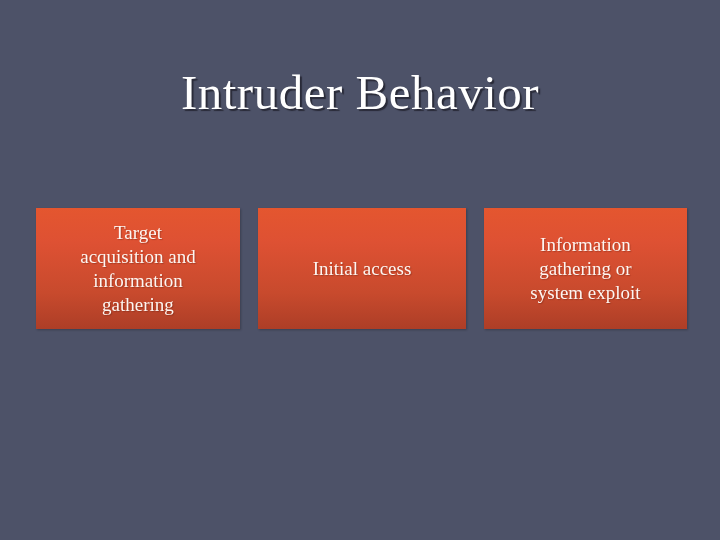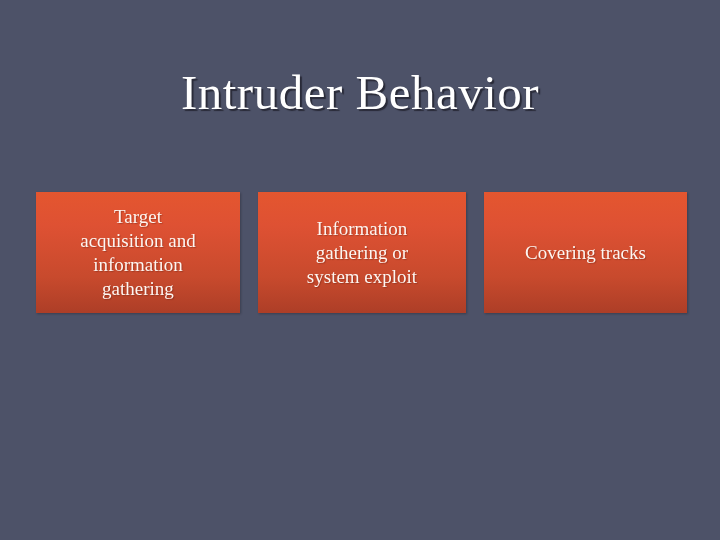--- a/index.html
+++ b/index.html
@@ -30,21 +30,21 @@
     font-size: 49px;
     line-height: 54px;
     font-weight: 400;
     letter-spacing: 0.5px;
     text-shadow: 2px 2px 1px rgba(30,30,40,0.75);
     white-space: nowrap;
   }
   .matrix {
     position: absolute;
     left: 36px;
-    top: 192px;
+    top: 208px;
     width: 648px;
     height: 266px;
     display: grid;
     grid-template-columns: 204px 208px 203px;
     grid-template-rows: 121px 123px;
     column-gap: 18px;
     row-gap: 21px;
     justify-content: space-between;
     align-content: space-between;
   }
@@ -76,27 +76,27 @@
 
   <div class="matrix">
 
     <div class="cell">
       <span class="cell-text">Target
 acquisition and
 information
 gathering</span>
     </div>
 
+    <div class="cell">
+      <span class="cell-text">Initial access</span>
+    </div>
 
 
     <div class="cell">
       <span class="cell-text">Information
 gathering or
 system exploit</span>
     </div>
 
 
-    <div class="cell">
-      <span class="cell-text">Covering tracks</span>
-    </div>
 
   </div>
 </div>
 
 </body></html>

